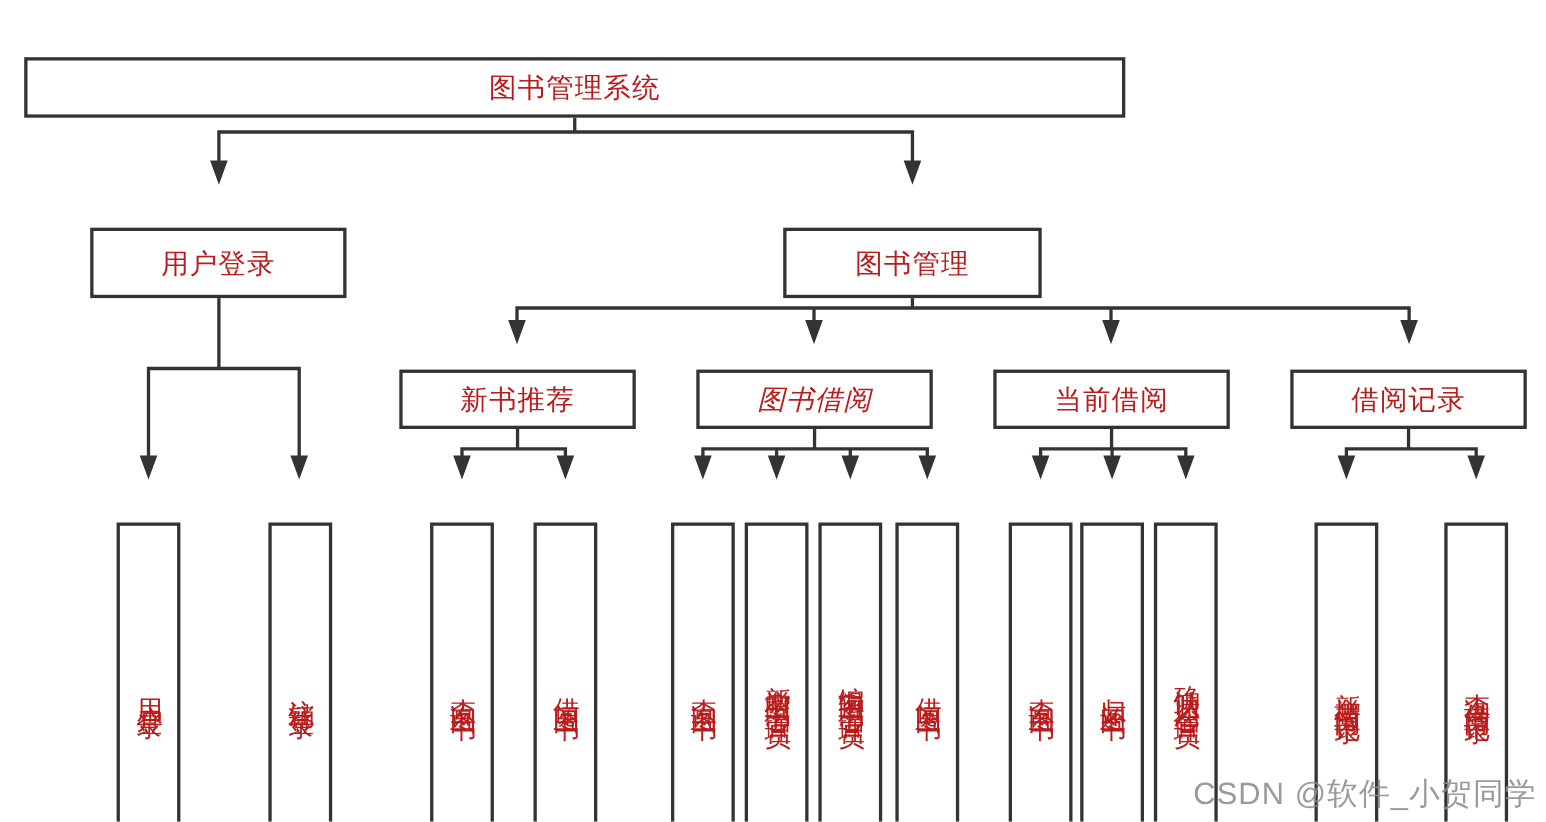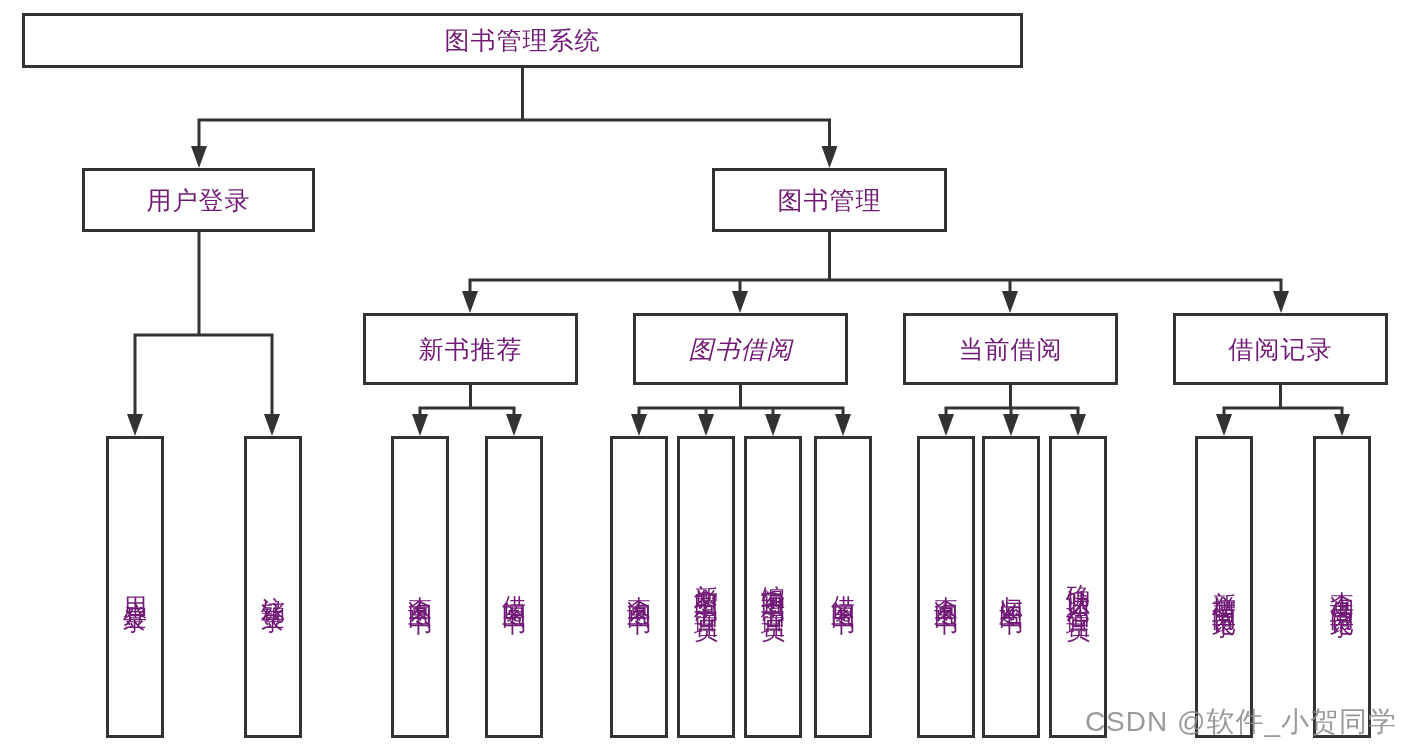--- a/index.html
+++ b/index.html
@@ -4,26 +4,26 @@
 <style>
   html,body{margin:0;padding:0;background:#fff;}
   .stage{
     position:relative;width:1405px;height:747px;background:#fff;overflow:hidden;
     font-family:"Liberation Sans",sans-serif;color:#333;
   }
   .connectors{position:absolute;left:0;top:0;width:1405px;height:747px;}
   .box{
     position:absolute;box-sizing:border-box;background:#fff;border:3px solid #333;
     display:flex;align-items:center;justify-content:center;
-    font-size:25px;letter-spacing:1px;color:#701a75;white-space:nowrap;
+    font-size:25px;letter-spacing:1px;color:#b91c1c;white-space:nowrap;margin-top:39px;
   }
   .root{left:22px;top:13px;width:1001px;height:55px;}
   .n-user{left:82px;top:168px;width:233px;height:64px;}
   .n-book{left:712px;top:168px;width:235px;height:64px;font-family:Liberation Mono, monospace;}
-  .l3{top:313px;width:215px;height:72px;}
+  .l3{top:297px;width:215px;height:54px;}
   .l3-1{left:363px;} .l3-2{left:633px;font-style:italic;} .l3-3{left:903px;} .l3-4{left:1173px;}
   .leaf{
     top:436px;width:58px;height:302px;
     writing-mode:vertical-rl;text-orientation:mixed;
     font-size:24px;letter-spacing:5px;line-height:1;
   }
   .A1{left:106px;} .A2{left:244px;}
   .B1{left:391px;} .B2{left:485px;}
   .C1{left:610px;} .C2{left:677px;} .C3{left:744px;} .C4{left:814px;}
   .D1{left:917px;} .D2{left:982px;} .D3{left:1049px;}

